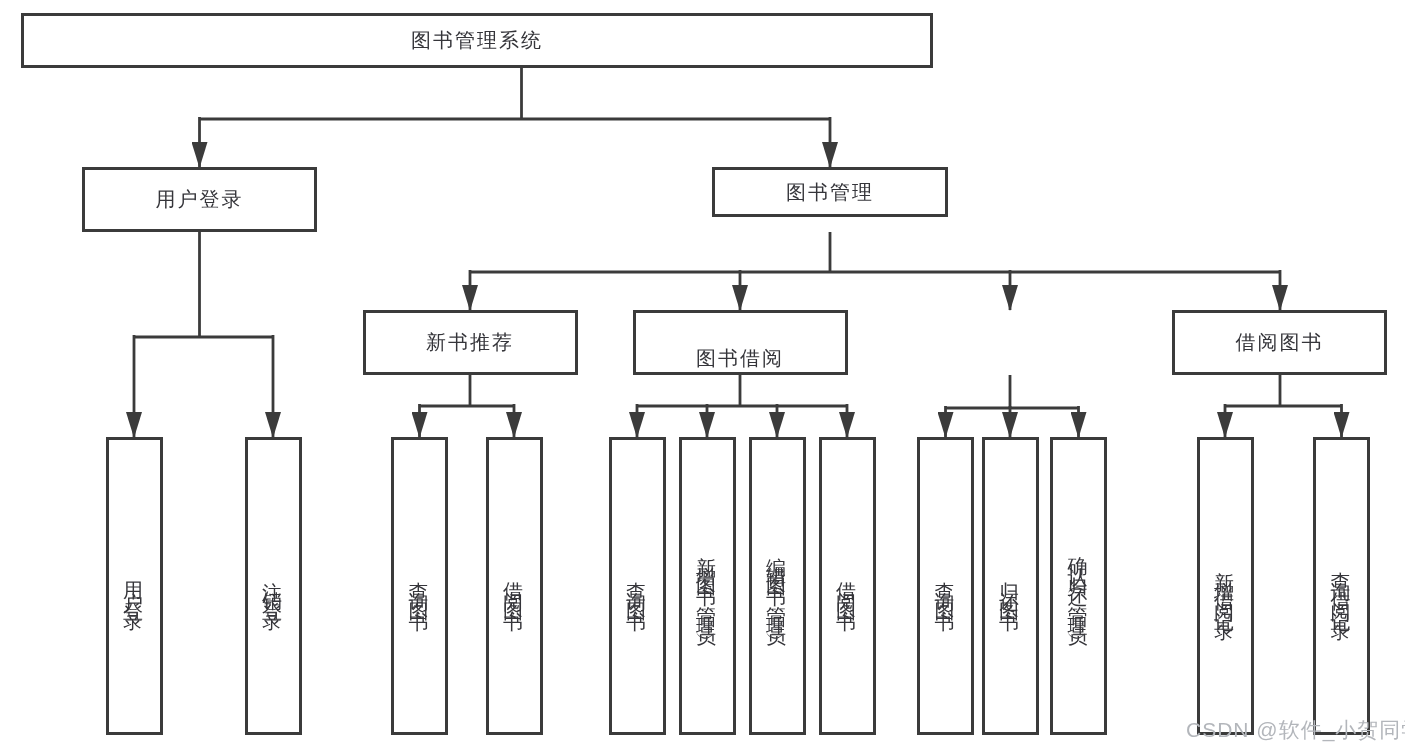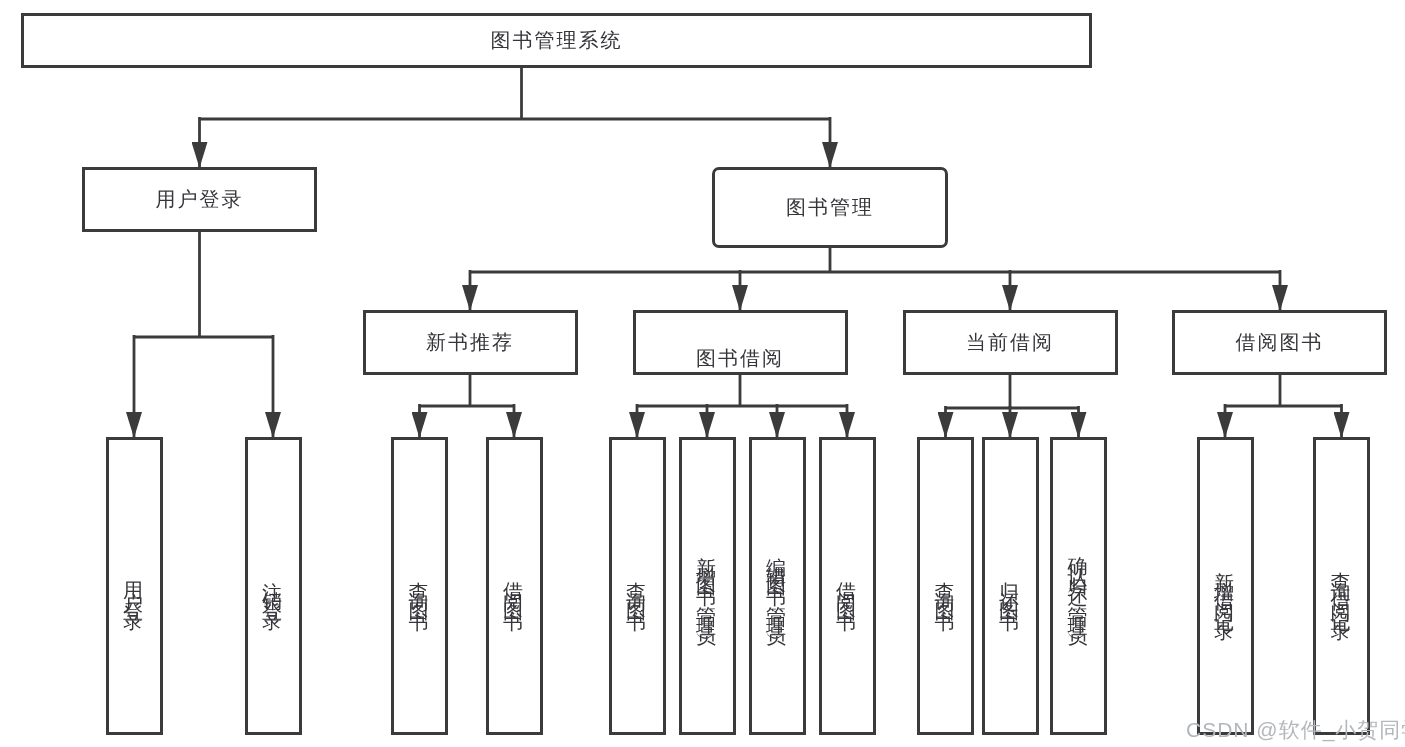--- a/index.html
+++ b/index.html
@@ -73,39 +73,36 @@
       <path d="M1010 406 V437" marker-end="url(#arrow)"></path>
       <path d="M1078.5 406 V437" marker-end="url(#arrow)"></path>
 
       <path d="M1280 375 V406"></path>
       <path d="M1225 406 H1341.5"></path>
       <path d="M1225 404 V437" marker-end="url(#arrow)"></path>
       <path d="M1341.5 404 V437" marker-end="url(#arrow)"></path>
     </g>
   </svg>
 
-  <div class="node" style="left:21px; top:13px; width:1071px; height:55px;">
+  <div class="node" style="left:21px; top:13px; width:912px; height:55px;">
     <span>图书管理系统</span>
   </div>
 
   <div class="node" style="left:82px; top:167px; width:235px; height:65px;">
     <span>用户登录</span>
   </div>
-  <div class="node" style="left:712px; top:167px; width:236px; height:81px;border-radius:7px;">
+  <div class="node" style="left:712px; top:167px; width:236px; height:50px;">
     <span>图书管理</span>
   </div>
 
   <div class="node" style="left:362.5px; top:310px; width:215px; height:65px;text-align:center;">
     <span>新书推荐</span>
   </div>
   <div class="node" style="left:632.5px; top:310px; width:215px; height:65px;align-items:flex-end;">
     <span>图书借阅</span>
-  </div>
-  <div class="node" style="left:902.5px; top:310px; width:215px; height:65px;">
-    <span>当前借阅</span>
   </div>
   <div class="node" style="left:1172px; top:310px; width:215px; height:65px;">
     <span>借阅图书</span>
   </div>
 
   <div class="node leaf" style="left:105.5px;">
     <span>用户登录</span>
   </div>
   <div class="node leaf" style="left:244.5px;">
     <span>注销登录</span>

